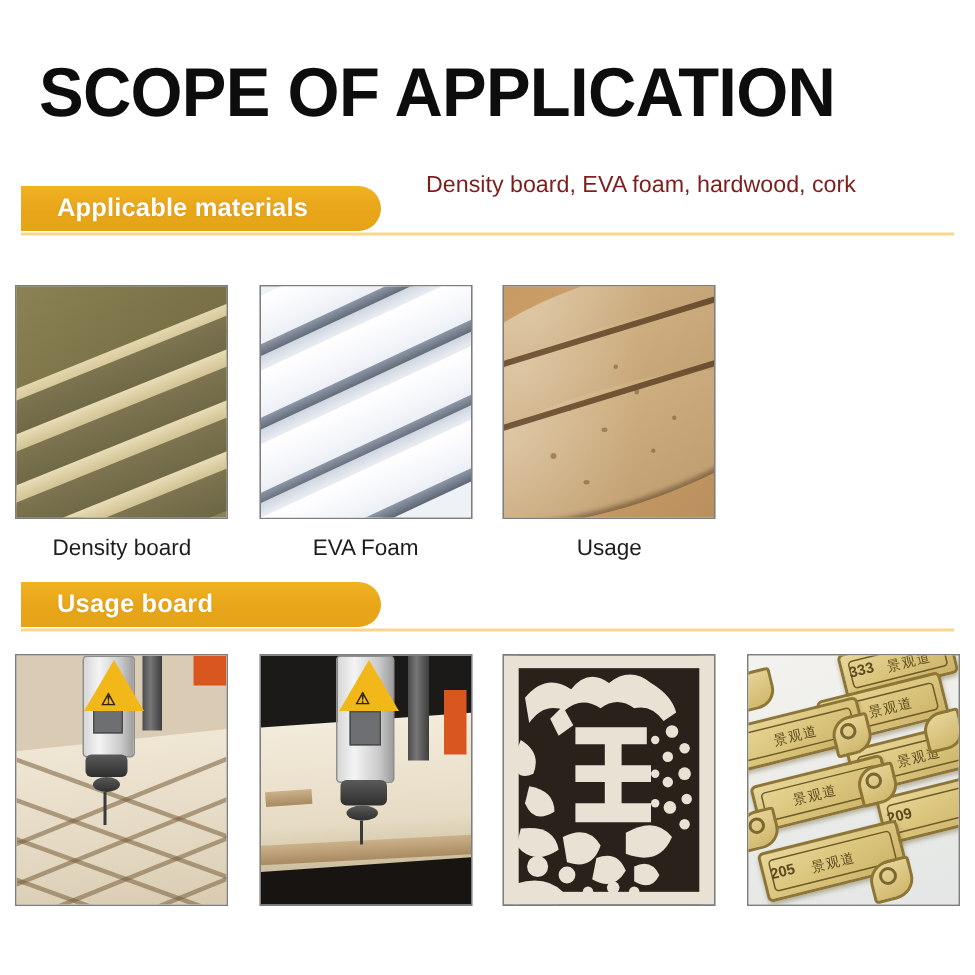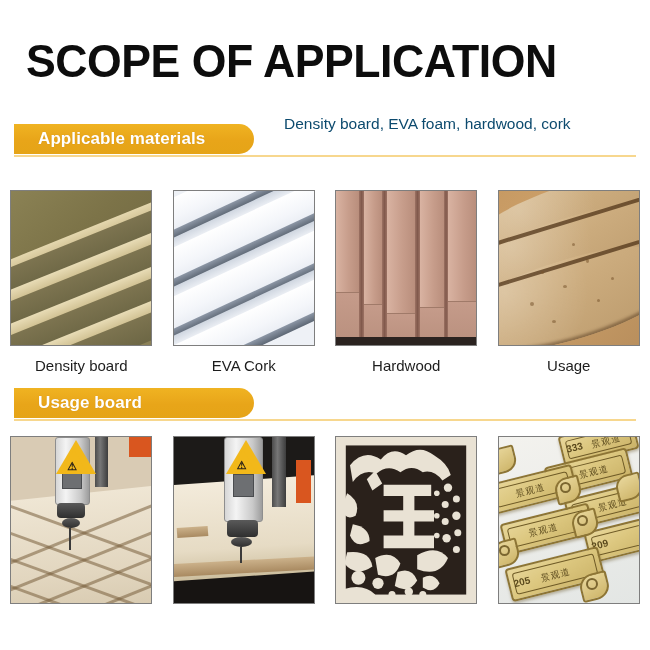--- a/index.html
+++ b/index.html
@@ -42,21 +42,21 @@
     font-weight:600;
     color:#ffffff;
     letter-spacing:.1px;
     white-space:nowrap;
     text-shadow:0 0 1px rgba(120,70,0,.25);
   }
   .sec-note{
     position:absolute;left:284px;top:50%;
     transform:translateY(-50%);
     font-size:15.5px;
-    color:#0c4a6e;
+    color:#7f1d1d;
     white-space:nowrap;
   }
   .rule{
     position:absolute;left:14px;right:14px;top:31px;
     height:2px;
     background:linear-gradient(90deg,#f2c04b 0%,#f7d versa 0%,#f6d municipality 0%);
     background:#f6d07a;
     opacity:.85;
   }
 
@@ -205,45 +205,23 @@
           <div class="sheet" style="top:14%;"></div>
           <div class="dark" style="top:34%;"></div>
           <div class="gap" style="top:39%;"></div>
           <div class="sheet" style="top:46%;"></div>
           <div class="dark" style="top:66%;"></div>
           <div class="gap" style="top:71%;"></div>
           <div class="sheet" style="top:78%;"></div>
           <div class="dark" style="top:98%;"></div>
         </div>
       </div>
-      <div class="caption">EVA Cork</div>
-    </div>
-
-    <div class="cell">
-      <div class="thumb">
-        <div class="hw">
-          <div class="strip" style="left:0%;width:16%;"></div>
-          <div class="groove" style="left:16%;width:4%;"></div>
-          <div class="strip" style="left:20%;width:13%;"></div>
-          <div class="groove" style="left:33%;width:3%;"></div>
-          <div class="strip" style="left:36%;width:20%;"></div>
-          <div class="groove" style="left:56%;width:4%;"></div>
-          <div class="strip" style="left:60%;width:17%;"></div>
-          <div class="groove" style="left:77%;width:3%;"></div>
-          <div class="strip" style="left:80%;width:20%;"></div>
-          <div class="endgrain" style="left:0%;width:16%;"></div>
-          <div class="endgrain" style="left:20%;width:13%;bottom:0;height:26%;"></div>
-          <div class="endgrain" style="left:36%;width:20%;bottom:0;height:20%;"></div>
-          <div class="endgrain" style="left:60%;width:17%;bottom:0;height:24%;"></div>
-          <div class="endgrain" style="left:80%;width:20%;bottom:0;height:28%;"></div>
-          <div class="shadowbar"></div>
-        </div>
-      </div>
-      <div class="caption">Hardwood</div>
-    </div>
+      <div class="caption">EVA Foam</div>
+    </div>
+
 
     <div class="cell">
       <div class="thumb">
         <div class="cork">
           <div class="bg"></div>
           <div class="teal"></div>
           <div class="roll" style="left:-16%;top:-6%;width:150%;height:40%;transform:rotate(-17deg);"></div>
           <div class="roll" style="left:-22%;top:16%;width:155%;height:44%;transform:rotate(-17deg);"></div>
           <div class="roll" style="left:-28%;top:44%;width:160%;height:52%;transform:rotate(-17deg);"></div>
           <div class="seam" style="left:-10%;top:17%;width:130%;transform:rotate(-17deg);"></div>

